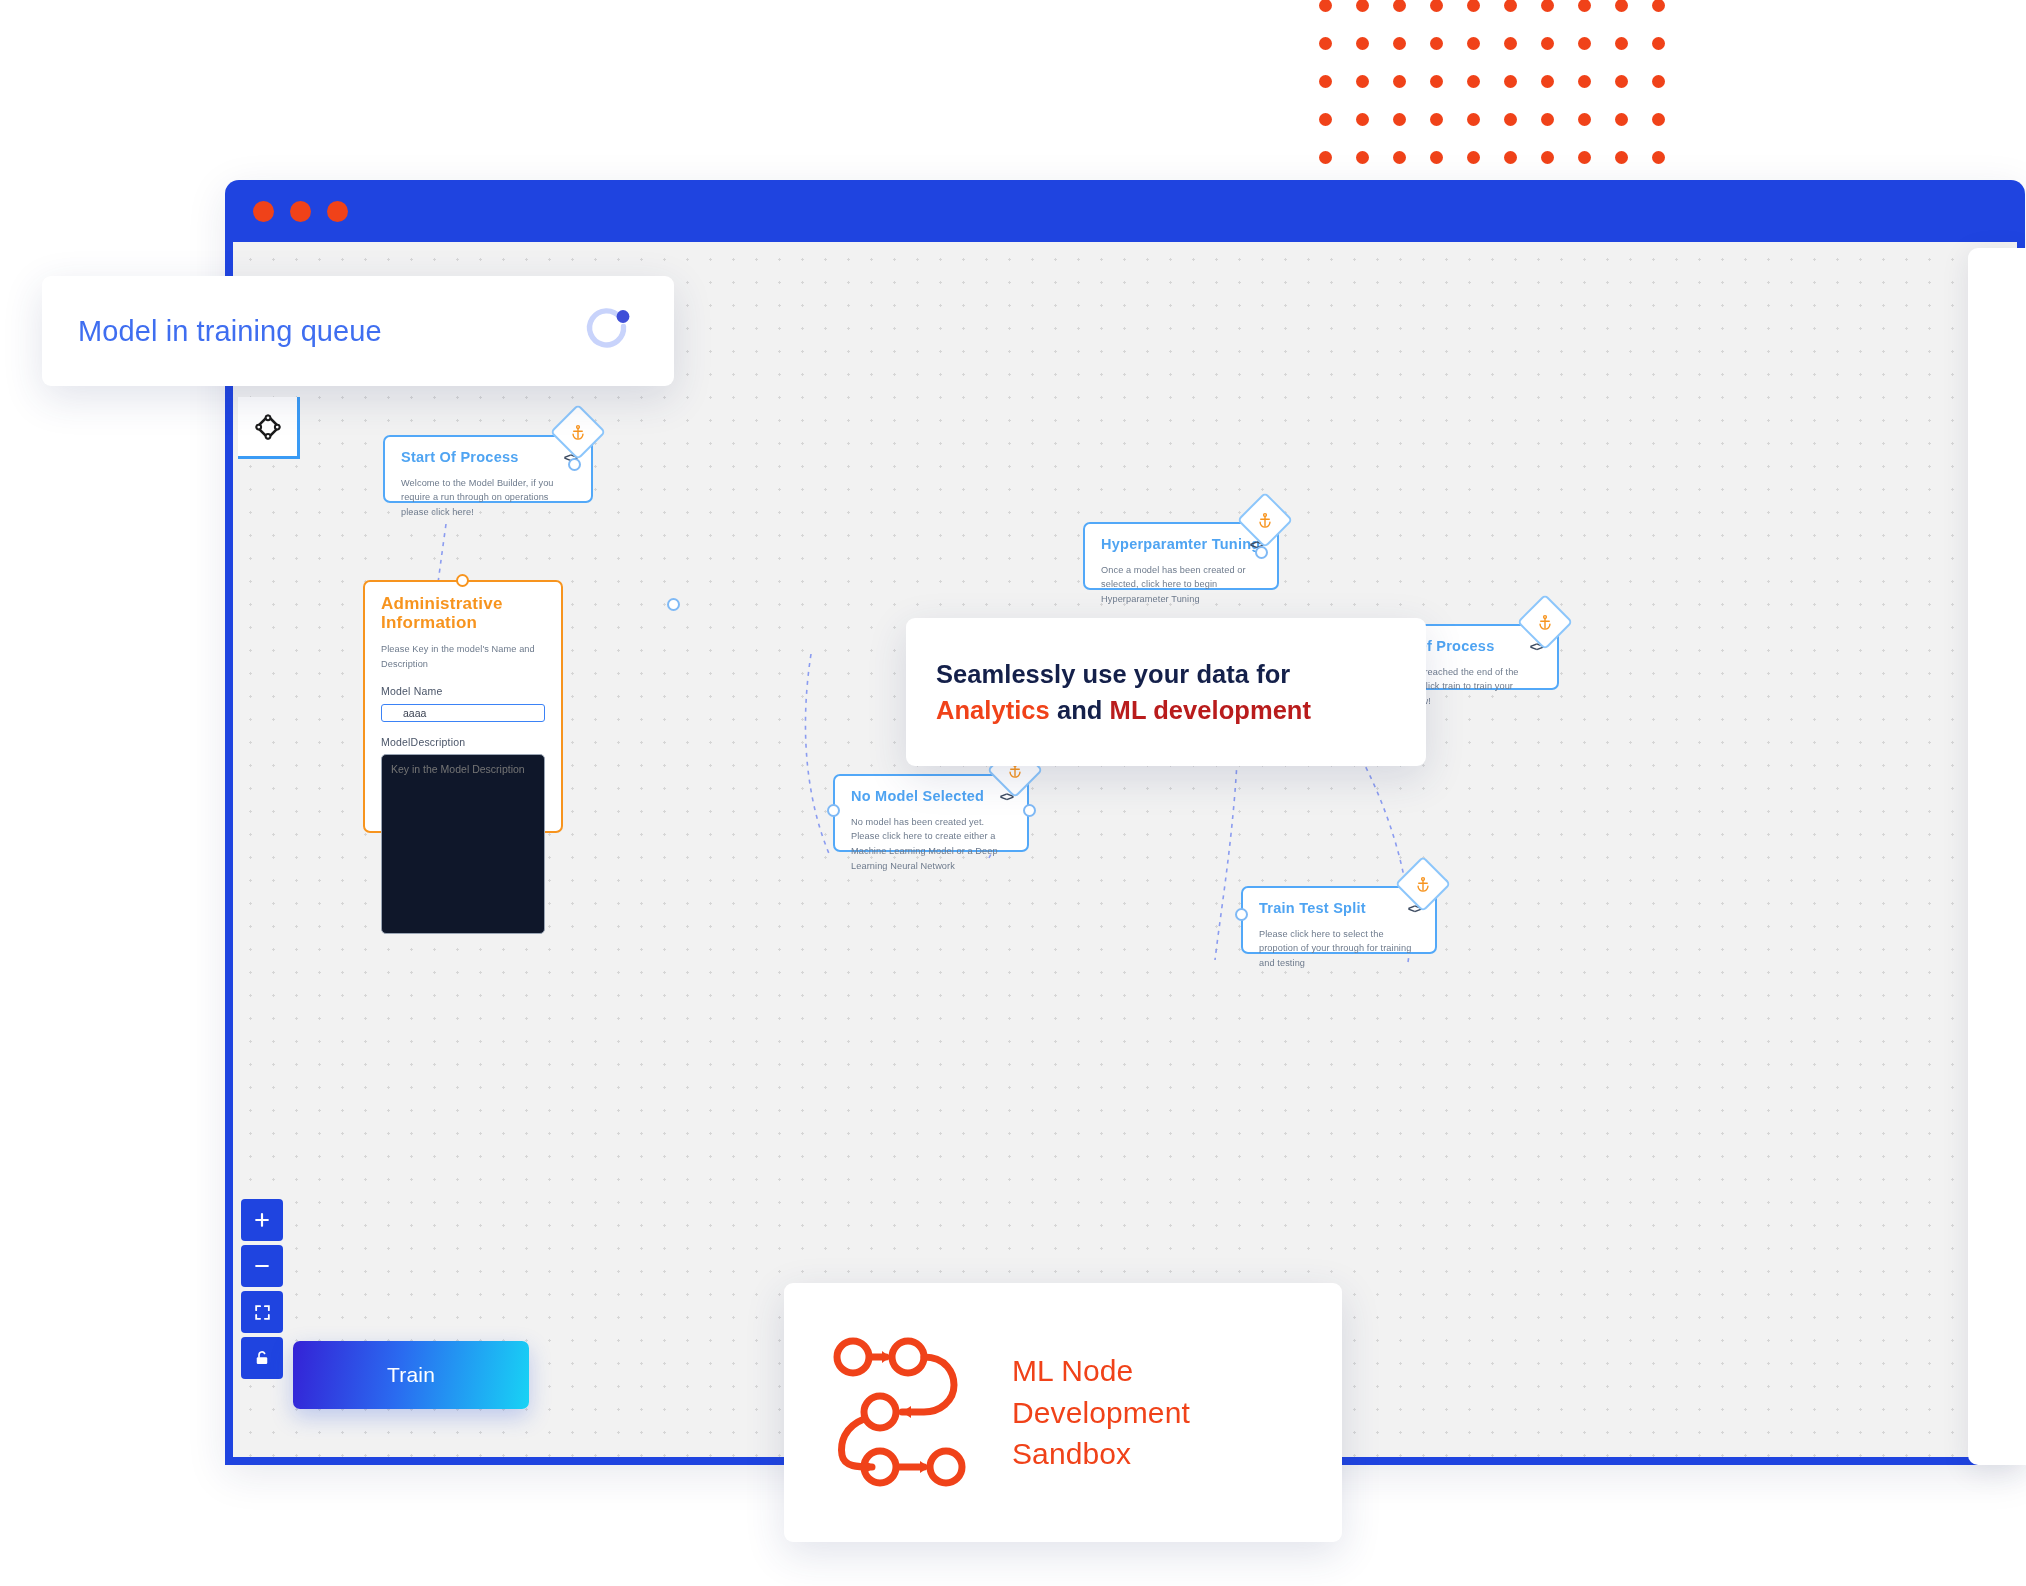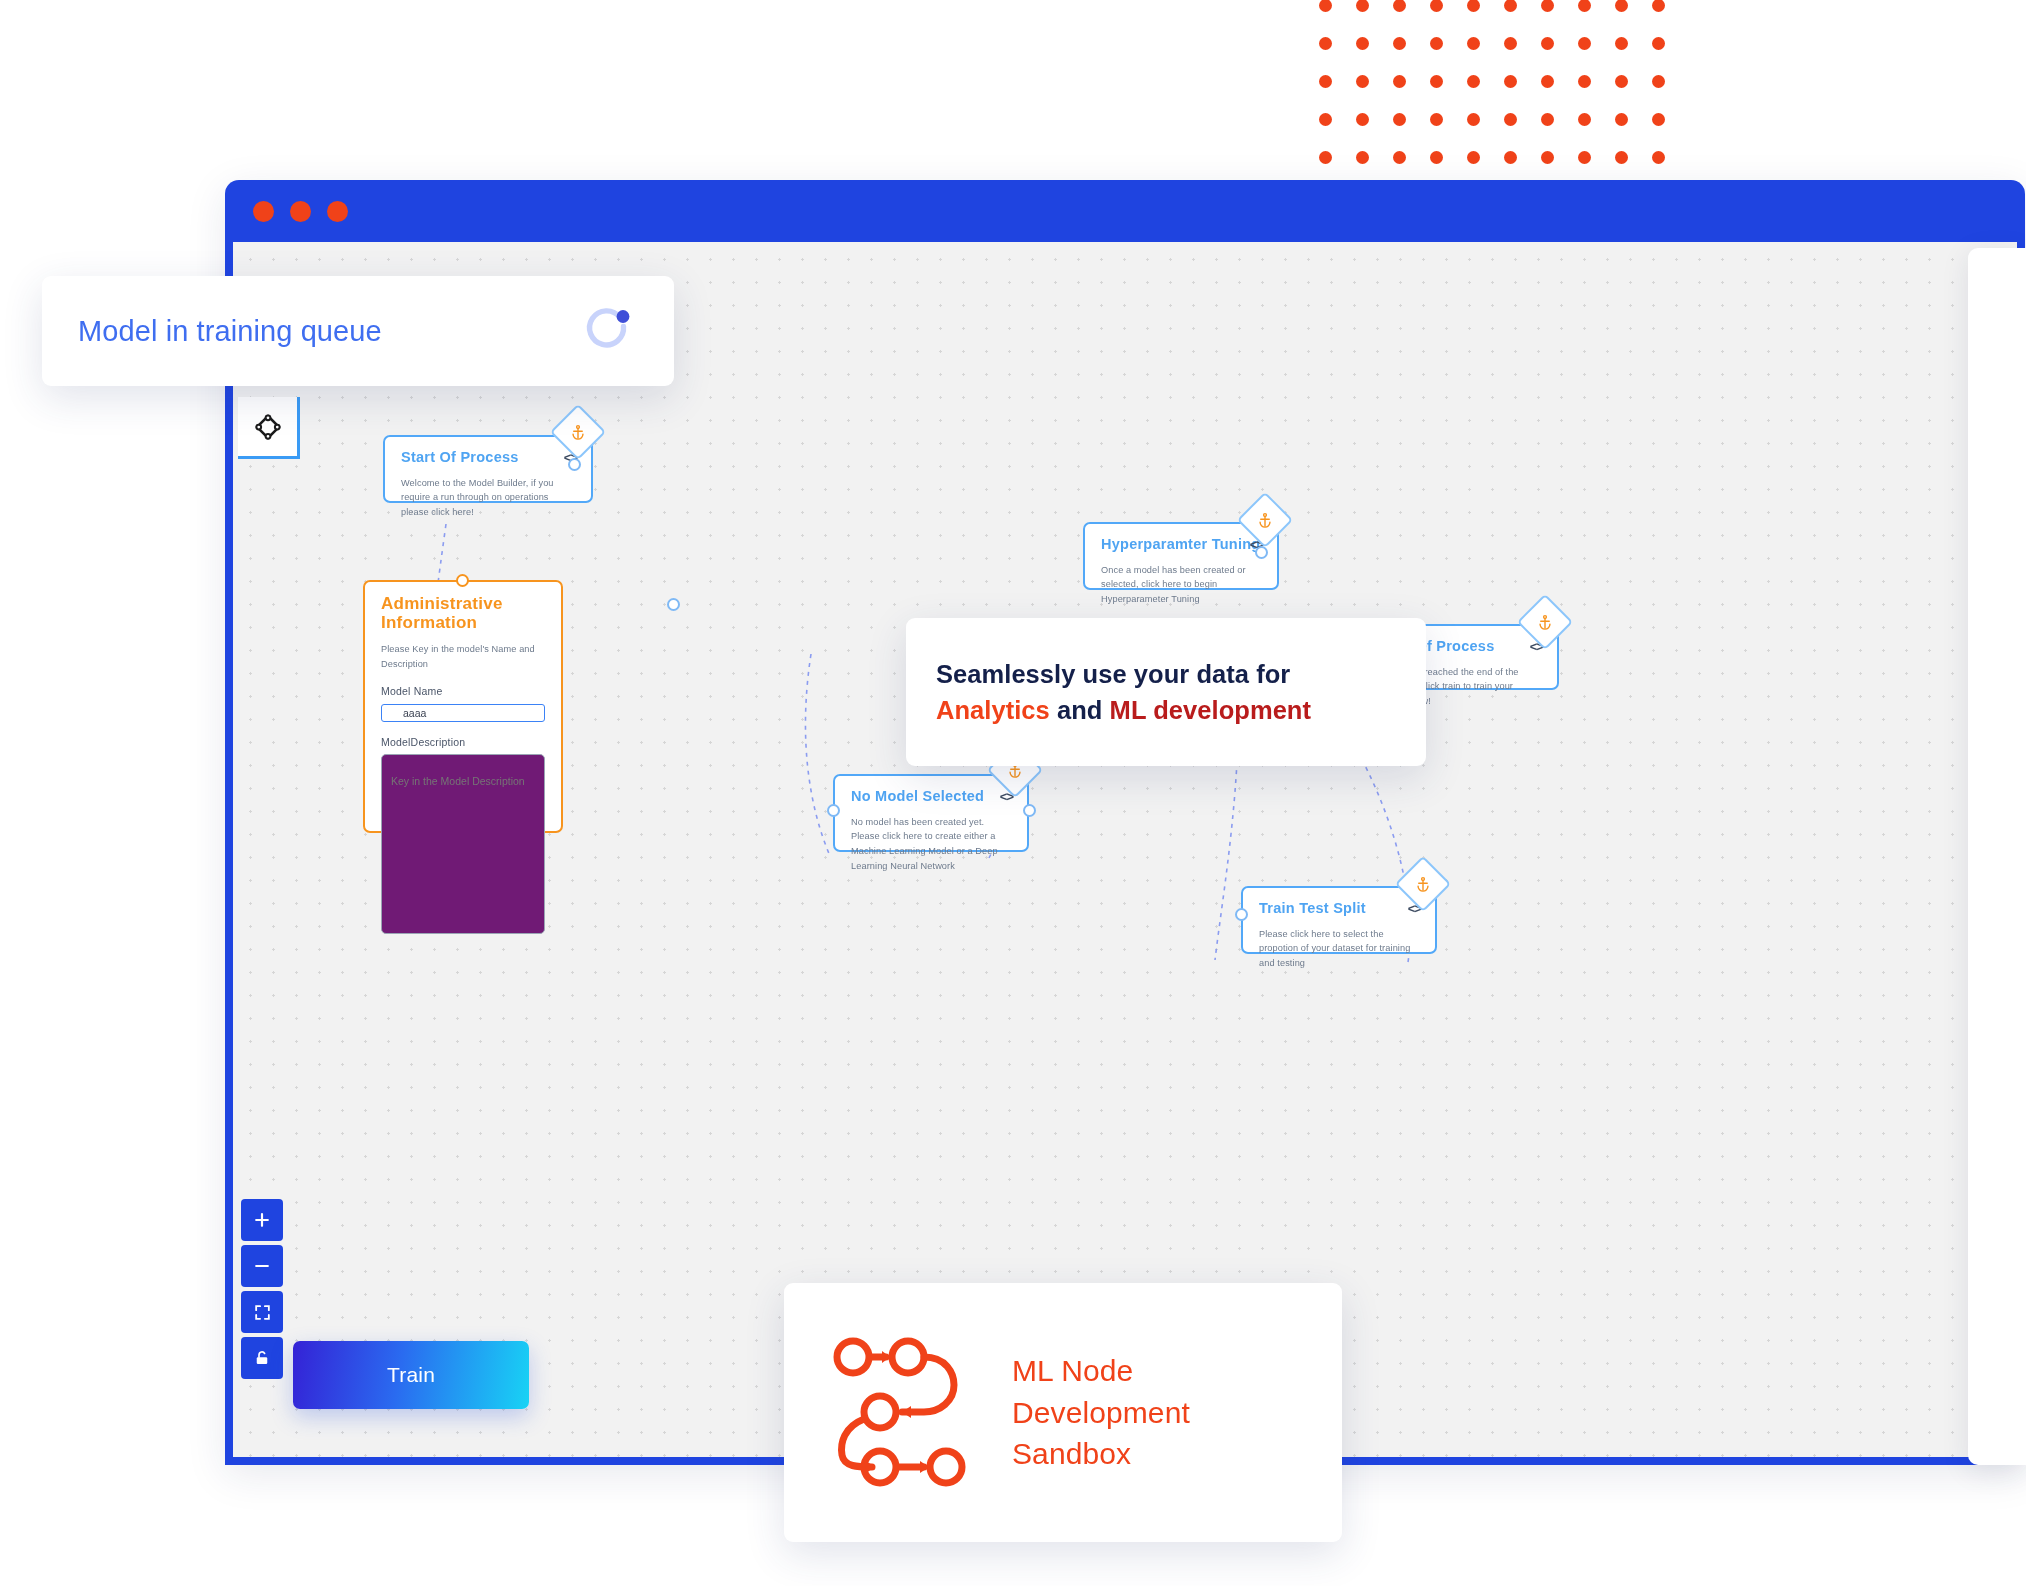--- a/index.html
+++ b/index.html
@@ -166,24 +166,24 @@
     border:1px solid #3b82f6; border-radius:3px;
     font-size:10.5px; color:#3b4252;
     padding:0 21px;
     font-family:"Liberation Sans", sans-serif;
     background:#fff;
   }
   .text-area {
     width:100%; height:180px;
     border:1px solid #9aa5b4; border-radius:5px;
     font-size:10.5px; color:#9aa5b4;
-    padding:20px 9px;
+    padding:8px 9px;
     resize:none;
     font-family:"Liberation Sans", sans-serif;
-    background:#701a75;
+    background:#0f172a;
   }
 
   
   .float-card {
     position:absolute;
     background:#ffffff;
     border-radius:9px;
     box-shadow:0 12px 40px rgba(40,55,110,.14);
     z-index:20;
   }
@@ -387,21 +387,21 @@
               <path d="M6 10h12"></path>
               <path d="M5 14a7 7 0 0 0 14 0"></path>
           </svg>
         </span>
       </div>
       <div class="port" style="left:594px;top:562px;"></div>
       <div class="port" style="left:790px;top:562px;"></div>
 
       <div class="node" style="left:1008px;top:644px;width:196px;height:68px;">
         <div class="node-title">Train Test Split</div>
-        <div class="node-desc">Please click here to select the propotion of your dataset for training and testing</div>
+        <div class="node-desc">Please click here to select the propotion of your through for training and testing</div>
         <div class="code-icon">&lt;&gt;</div>
       </div>
       <div class="diamond-badge" style="left:1170px;top:622px;">
         <span>
           <svg width="17" height="17" viewBox="0 0 24 24" fill="none" stroke="#f7941e" stroke-width="2" stroke-linecap="round">
             <circle cx="12" cy="4" r="2"></circle>
               <path d="M12 6v13"></path>
               <path d="M6 10h12"></path>
               <path d="M5 14a7 7 0 0 0 14 0"></path>
           </svg>

